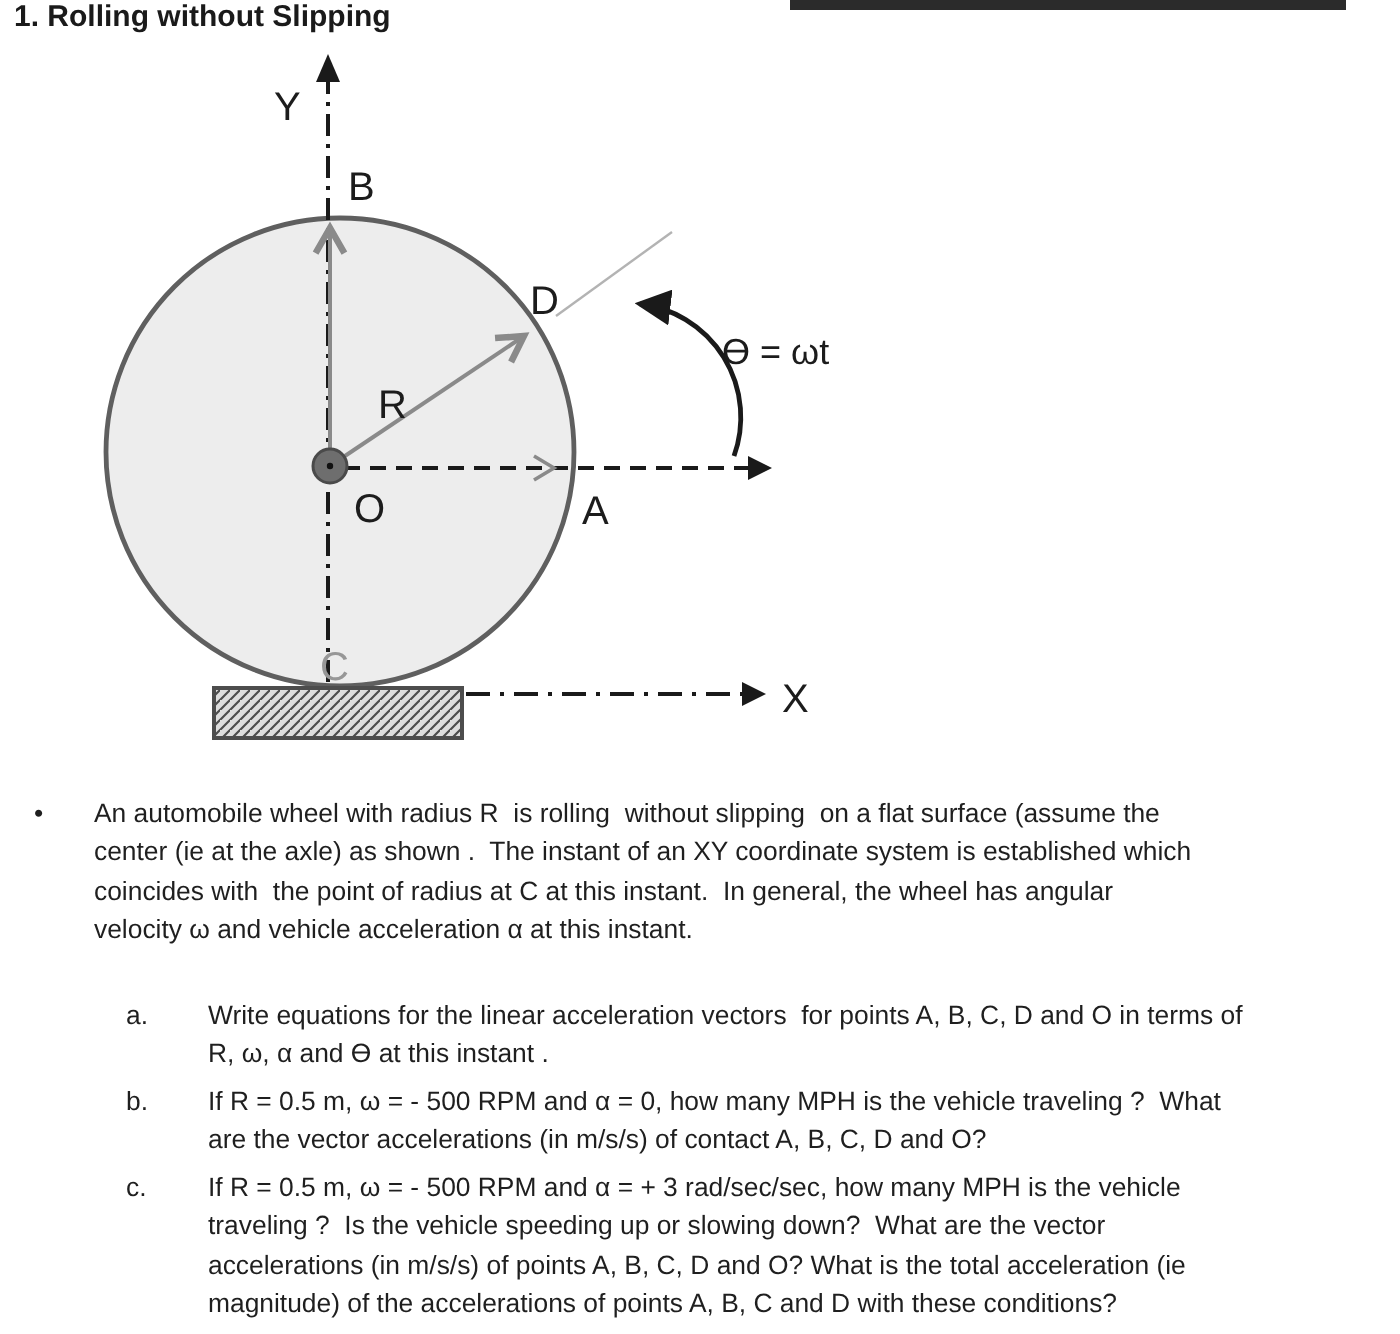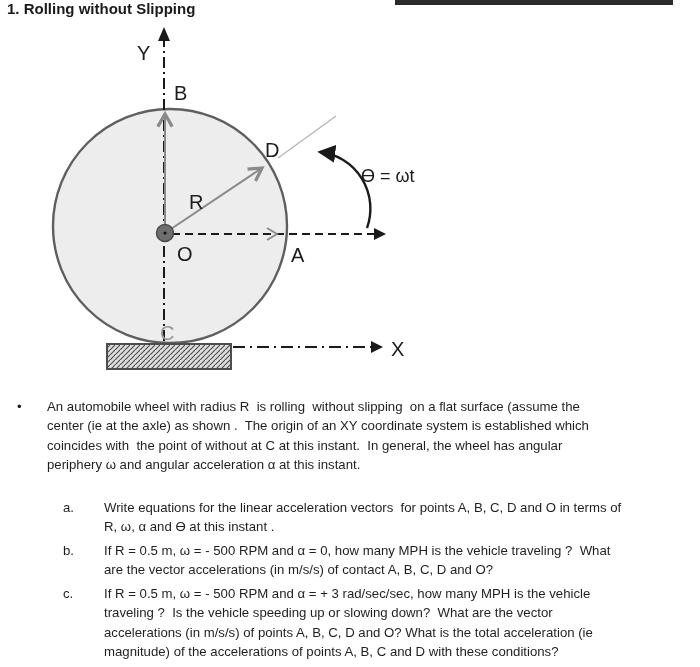--- a/index.html
+++ b/index.html
@@ -128,23 +128,23 @@
     <text class="dia-label" x="291" y="262">A</text>
     <text class="dia-label dia-label-gray" x="160" y="340">C</text>
     <text class="dia-label" x="391" y="356">X</text>
     <text class="dia-label theta-label" x="361" y="182">Ө = ωt</text>
   </svg>
 
   <div class="bullet-marker">•</div>
 
   <div class="intro-block">
     <div class="text-line">An automobile wheel with radius R  is rolling  without slipping  on a flat surface (assume the</div>
-    <div class="text-line">center (ie at the axle) as shown .  The origin of an XY coordinate system is established which</div>
-    <div class="text-line">coincides with  the point of without at C at this instant.  In general, the wheel has angular</div>
-    <div class="text-line">periphery ω and angular acceleration α at this instant.</div>
+    <div class="text-line">center (ie at the axle) as shown .  The instant of an XY coordinate system is established which</div>
+    <div class="text-line">coincides with  the point of radius at C at this instant.  In general, the wheel has angular</div>
+    <div class="text-line">velocity ω and vehicle acceleration α at this instant.</div>
   </div>
 
   <div class="item-label label-left a-top">a.</div>
   <div class="item-lines a-top">
     <div class="text-line">Write equations for the linear acceleration vectors  for points A, B, C, D and O in terms of</div>
     <div class="text-line">R, ω, α and Ө at this instant .</div>
   </div>
 
   <div class="item-label label-left b-top">b.</div>
   <div class="item-lines b-top">

